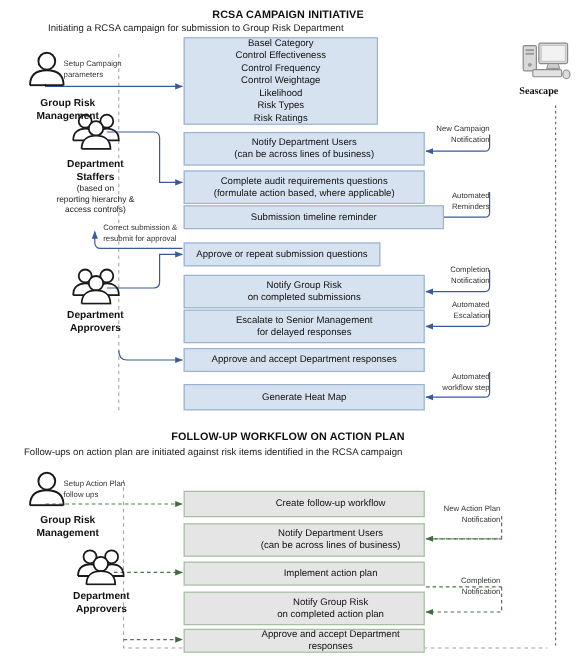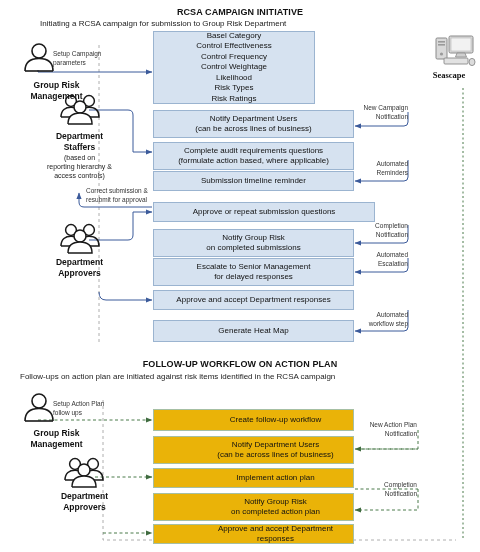--- a/index.html
+++ b/index.html
@@ -54,21 +54,21 @@
     font-size: 8px;
     line-height: 10.5px;
     color: #111;
     padding: 2px 4px;
   }
   .pbox.blue {
     background: #d6e2f0;
     border: 1px solid #9bb4d0;
   }
   .pbox.green {
-    background: #eab308;
+    background: #e5e5e5;
     border: 1px solid #a6bfa3;
     padding-left: 48px;
   }
   .pbox span { display: block; }
 
   
   .role-label {
     position: absolute;
     font-size: 8.5px;
     font-weight: bold;
@@ -224,27 +224,27 @@
     </div>
   </div>
 
   <div class="pbox blue" style="left:153px; top:142px; width:201px; height:28px;">
     <div>
       <span>Complete audit requirements questions</span>
       <span>(formulate action based, where applicable)</span>
     </div>
   </div>
 
-  <div class="pbox blue" style="left:153px; top:171px; width:201px; height:20px;">
+  <div class="pbox blue" style="left:153px; top:171px; width:217px; height:20px;">
     <div>
       <span>Submission timeline reminder</span>
     </div>
   </div>
 
-  <div class="pbox blue" style="left:153px; top:202px; width:222px; height:20px;">
+  <div class="pbox blue" style="left:153px; top:202px; width:164px; height:20px;">
     <div>
       <span>Approve or repeat submission questions</span>
     </div>
   </div>
 
   <div class="pbox blue" style="left:153px; top:229px; width:201px; height:28px;">
     <div>
       <span>Notify Group Risk</span>
       <span>on completed submissions</span>
     </div>

